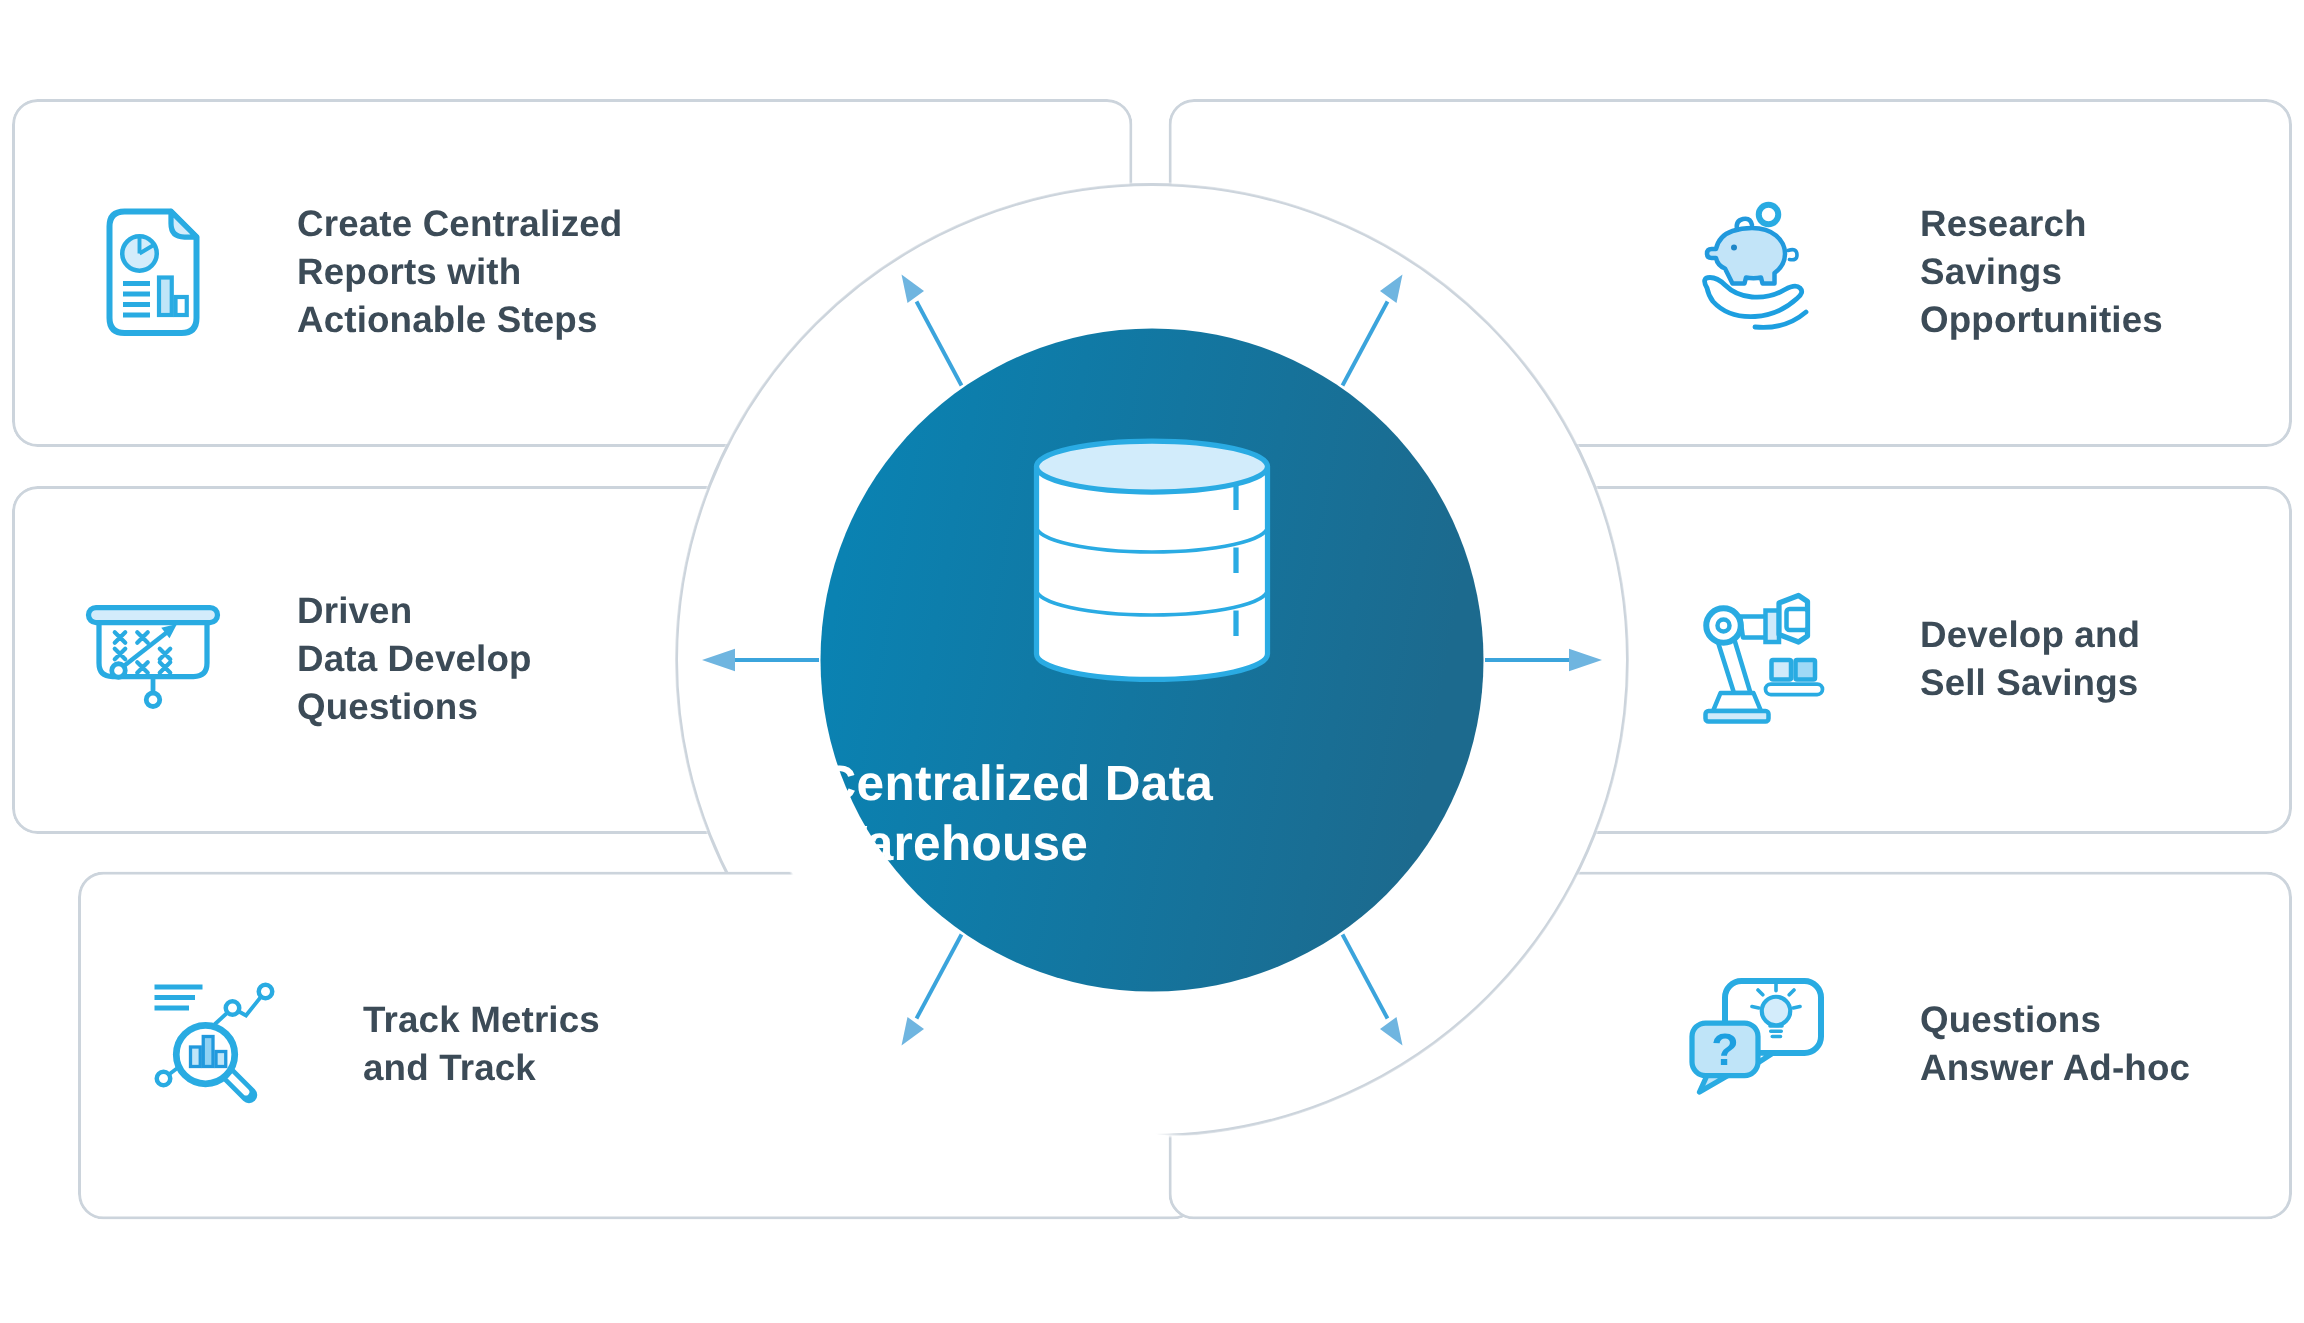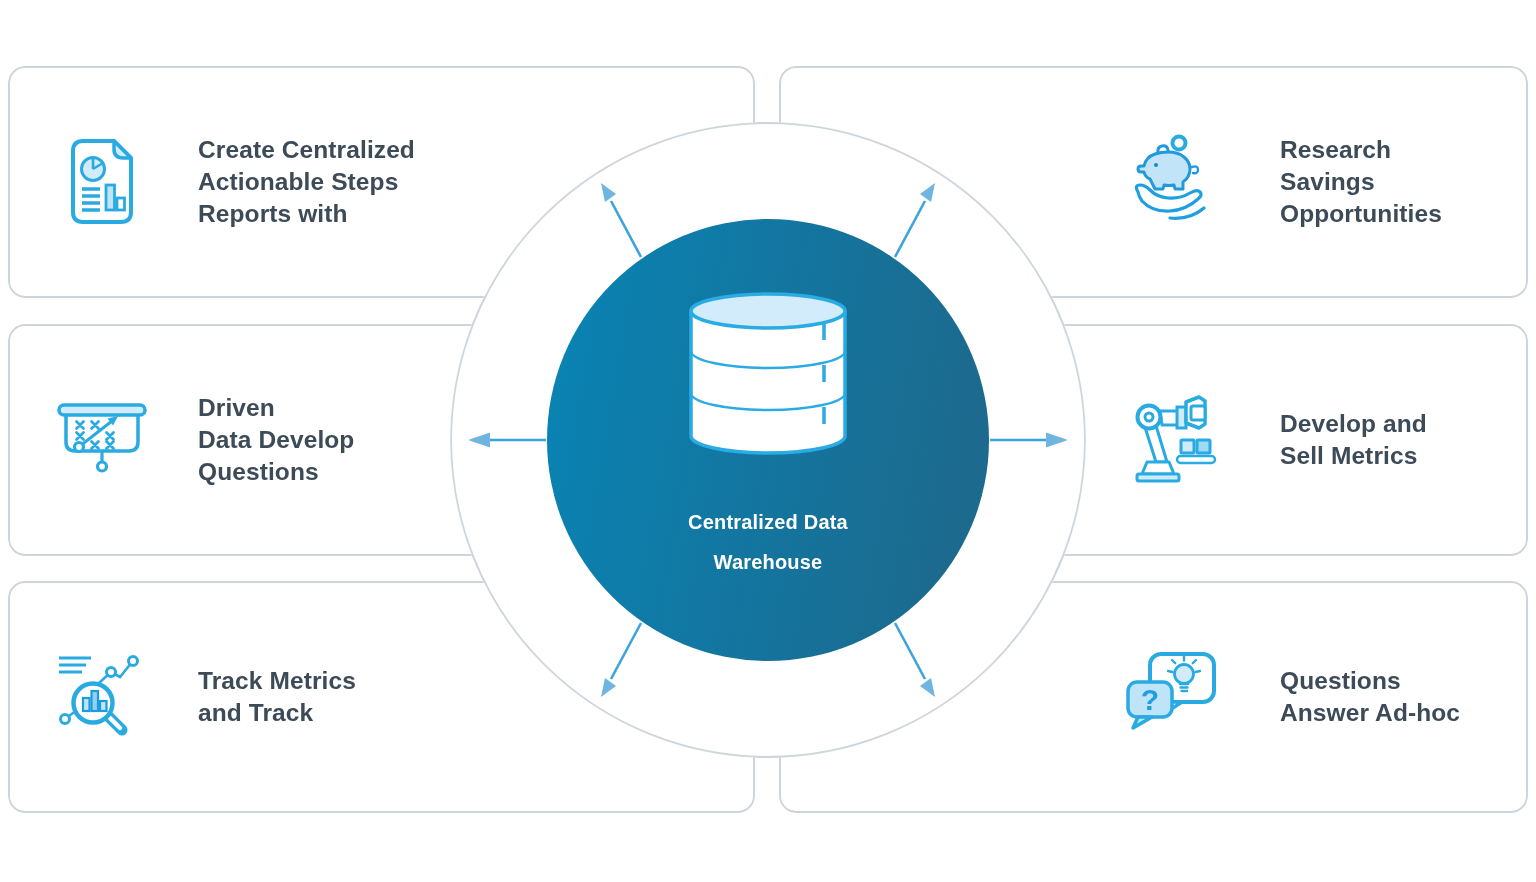--- a/index.html
+++ b/index.html
@@ -18,39 +18,39 @@
   .row-top{top:66px;}.row-mid{top:324px;}.row-bot{top:581px;}
   .c1{-webkit-mask-image:radial-gradient(circle at 760px 374px,transparent 317px,#000 319px);
               mask-image:radial-gradient(circle at 760px 374px,transparent 317px,#000 319px);}
   .c2{-webkit-mask-image:radial-gradient(circle at -11px 374px,transparent 317px,#000 319px);
               mask-image:radial-gradient(circle at -11px 374px,transparent 317px,#000 319px);align-items:center;}
   .c3{-webkit-mask-image:radial-gradient(circle at 760px 116px,transparent 317px,#000 319px);
               mask-image:radial-gradient(circle at 760px 116px,transparent 317px,#000 319px);}
   .c4{-webkit-mask-image:radial-gradient(circle at -11px 116px,transparent 317px,#000 319px);
               mask-image:radial-gradient(circle at -11px 116px,transparent 317px,#000 319px);}
   .c5{-webkit-mask-image:radial-gradient(circle at 760px -141px,transparent 317px,#000 319px);
-              mask-image:radial-gradient(circle at 760px -141px,transparent 317px,#000 319px);}
+              mask-image:radial-gradient(circle at 760px -141px,transparent 317px,#000 319px);margin-left:44px;}
   .c6{-webkit-mask-image:radial-gradient(circle at -11px -141px,transparent 317px,#000 319px);
               mask-image:radial-gradient(circle at -11px -141px,transparent 317px,#000 319px);}
   .content{display:flex;align-items:center;}
   .card.left  .content{padding-left:42px;}
   .card.right .content{padding-left:341px;}
   .icon{width:100px;height:100px;flex:none;}
   .icon svg{display:block;width:100px;height:100px;}
   .lines{font-size:24.5px;line-height:32px;font-weight:700;color:#3c4b57;white-space:nowrap;letter-spacing:.1px;}
   .card.left  .lines{margin-left:46px;}
   .card.right .lines{margin-left:58px;}
   
   .spokes{position:absolute;left:0;top:0;width:1536px;height:882px;pointer-events:none;}
   
   .center{position:absolute;left:547px;top:219px;width:442px;height:442px;border-radius:50%;
     background:linear-gradient(100deg,#0a82b2 8%,#1c6a8e 88%);}
   .db{position:absolute;left:50%;top:72px;transform:translateX(-50%);}
-  .center-label{position:absolute;top:283px;left:0;width:100%;text-align:center;
-    color:#ffffff;font-weight:700;font-size:20px;line-height:40px;letter-spacing:.2px;}
+  .center-label{position:absolute;top:283px;left:0;width:100%;
+    color:#ffffff;font-weight:700;font-size:33px;line-height:40px;letter-spacing:.2px;}
 </style>
 </head>
 <body>
 
 <div class="canvas">
 
   <div class="ring"></div>
 
   <div class="card left row-top c1">
     <div class="content">
@@ -60,22 +60,22 @@
           <path d="M62 9 v8 q0 9 9 9 h8 Z" fill="#d3ecfb" stroke="#29abe2" stroke-width="3.5" stroke-linejoin="round"></path>
           <circle cx="41" cy="37" r="11.5" fill="#d3ecfb" stroke="#29abe2" stroke-width="3"></circle>
           <path d="M41 37 V25.5 M41 37 L51 31" fill="none" stroke="#29abe2" stroke-width="2.6"></path>
           <path d="M30 57 H48 M30 64 H48 M30 71 H48 M30 78 H48" stroke="#29abe2" stroke-width="3.4"></path>
           <rect x="54" y="53" width="8.5" height="25" fill="#bfe5f8" stroke="#29abe2" stroke-width="2.8"></rect>
           <rect x="65" y="66" width="7.5" height="12" fill="#fff" stroke="#29abe2" stroke-width="2.8"></rect>
         </svg>
       </span>
       <div class="lines">
         <div>Create Centralized</div>
+        <div>Reports with</div>
         <div>Actionable Steps</div>
-        <div>Reports with</div>
       </div>
     </div>
   </div>
 
   <div class="card right row-top c2">
     <div class="content">
       <span class="icon">
         <svg viewBox="0 0 100 100">
           <circle cx="57" cy="11" r="6.5" fill="#fff" stroke="#29abe2" stroke-width="4"></circle>
           <path d="M28 47 q-5 -2 -6 -7 h-3 q-3 0 -3 -3 q0 -3 3 -3 h3 q2 -9 11 -12 q6 -2 13 -2 q10 0 16 5 q6 5 6 12 q0 8 -7 13 l0 7 h-8 l-1 -4 q-5 1 -10 0 l-1 4 h-8 z" fill="#c2e4f8" stroke="#2199dd" stroke-width="3" stroke-linejoin="round"></path>
@@ -131,21 +131,21 @@
           <path d="M38 21 H56 V35 H40 Z" fill="#fff" stroke="#29abe2" stroke-width="3" stroke-linejoin="round"></path>
           <circle cx="27" cy="27" r="11.5" fill="#fff" stroke="#29abe2" stroke-width="4"></circle>
           <circle cx="27" cy="27" r="4" fill="none" stroke="#29abe2" stroke-width="3"></circle>
           <rect x="55" y="17" width="9" height="21" fill="#cfeafa" stroke="#29abe2" stroke-width="3"></rect>
           <path d="M64 12 L77 7 L83 11 V34 L77 38 L64 33 Z" fill="#fff" stroke="#29abe2" stroke-width="3.5" stroke-linejoin="round"></path>
           <rect x="69" y="16" width="14" height="14" rx="2" fill="#fff" stroke="#29abe2" stroke-width="3"></rect>
         </svg>
       </span>
       <div class="lines">
         <div>Develop and</div>
-        <div>Sell Metrics</div>
+        <div>Sell Savings</div>
       </div>
     </div>
   </div>
 
   <div class="card left row-bot c5">
     <div class="content">
       <span class="icon">
         <svg viewBox="0 0 100 100">
           <path d="M7 11 H39 M7 18 H34 M7 25 H30" stroke="#29abe2" stroke-width="3.2"></path>
           <path d="M47 36 L59 25 L68 30 L80 15" fill="none" stroke="#29abe2" stroke-width="2.6"></path>

